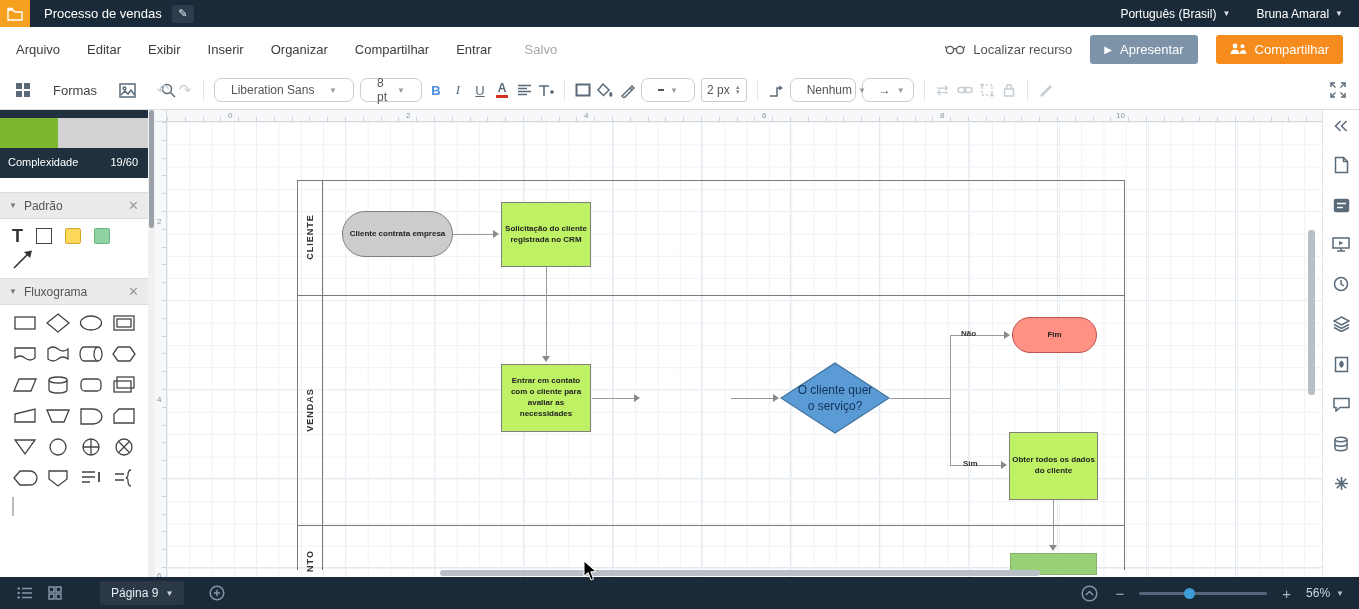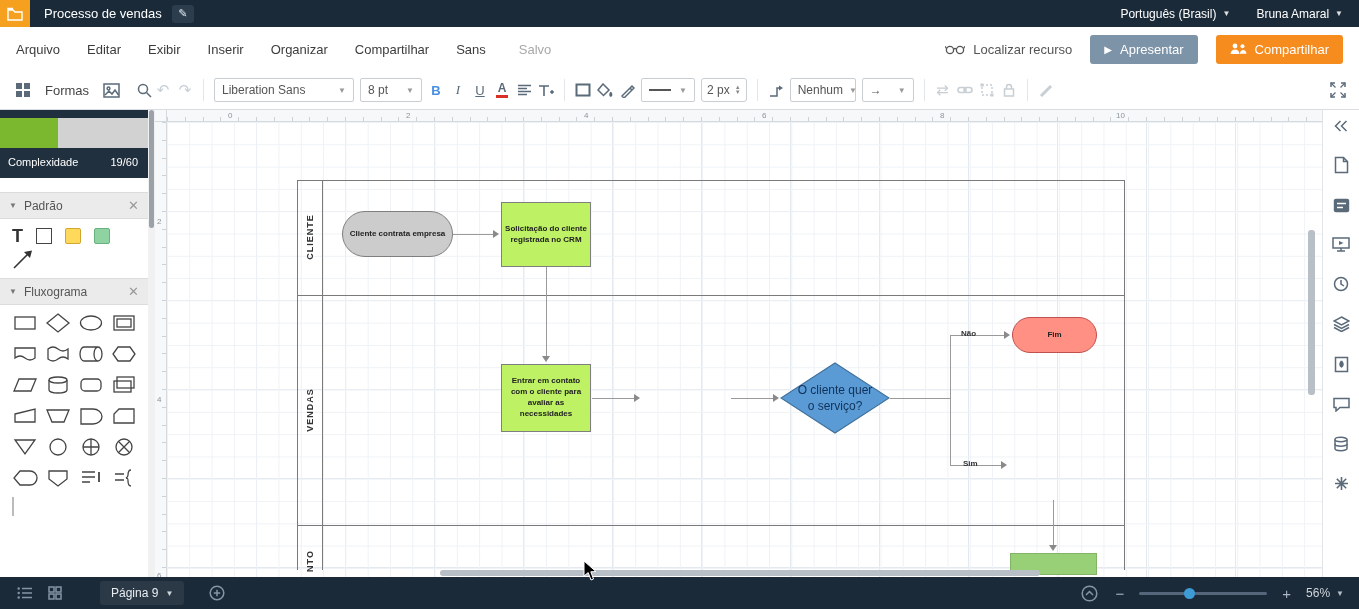--- a/index.html
+++ b/index.html
@@ -23,25 +23,25 @@
   .menu-item{margin-right:27px;cursor:pointer}
   .saved{color:#a8a8a8;margin-left:6px}
   .menubar-right{margin-left:auto;display:flex;align-items:center;gap:18px}
   .find-res{display:flex;align-items:center;gap:8px;color:#555;cursor:pointer}
   .btn{display:flex;align-items:center;gap:8px;border-radius:3px;color:#fff;font-size:13px;padding:7px 14px;cursor:pointer}
   .btn.present{background:#7d93a8}
   .btn.share{background:#f68b1e}
 
   
   .toolbar{position:absolute;left:0;top:71px;width:100%;height:39px;background:#fff;border-bottom:1px solid #d9dde1;display:flex;align-items:center;z-index:25}
-  .tb-left{width:152px;display:flex;align-items:center;gap:11px;padding-left:12px;flex:none}
+  .tb-left{width:152px;display:flex;align-items:center;gap:19px;padding-left:12px;flex:none}
   .tb-label{font-size:13px;color:#444}
   .tbi{display:flex;align-items:center;justify-content:center;min-width:22px;height:24px;color:#5a6a79;font-size:15px;cursor:pointer}
   .vsep{width:1px;height:22px;background:#e3e6e9;margin:0 7px;flex:none}
-  .dd{border:1px solid #c9ced3;border-radius:2px;height:24px;display:flex;align-items:center;padding:0 7px;font-size:12px;color:#555;gap:6px;cursor:pointer;justify-content:space-between;margin:0 3px}
+  .dd{border:1px solid #c9ced3;border-radius:7px;height:24px;display:flex;align-items:center;padding:0 16px;font-size:12px;color:#555;gap:6px;cursor:pointer;justify-content:space-between;margin:0 3px}
   .dd .caret{color:#888}
   .tbt{width:22px;height:24px;display:flex;align-items:center;justify-content:center;font-size:13px;color:#5a6a79;cursor:pointer}
   .bold-b{color:#4a90e2;font-weight:bold}
   .ital{font-style:italic;font-family:"Liberation Serif",serif}
   .und{text-decoration:underline}
   .colorA{flex-direction:column;line-height:11px;font-weight:bold}
   .colorA .bar{width:12px;height:3px;background:#d93025;margin-top:1px}
   .stepper{border:1px solid #c9ced3;border-radius:3px;height:24px;display:flex;align-items:center;padding:0 5px;font-size:12px;color:#555;gap:5px;margin:0 3px;cursor:pointer}
   .steps{display:flex;flex-direction:column;font-size:6px;line-height:5px;color:#888}
   .linestyle{width:22px;height:2px;background:#555}
@@ -133,21 +133,21 @@
   </div>
 </div>
 
 <div class="menubar">
   <span class="menu-item">Arquivo</span>
   <span class="menu-item">Editar</span>
   <span class="menu-item">Exibir</span>
   <span class="menu-item">Inserir</span>
   <span class="menu-item">Organizar</span>
   <span class="menu-item">Compartilhar</span>
-  <span class="menu-item">Sans</span>
+  <span class="menu-item">Entrar</span>
   <span class="saved">Salvo</span>
   <div class="menubar-right">
     <span class="find-res">
       <svg width="20" height="12" viewBox="0 0 20 12">
           <circle cx="5" cy="7" r="3.6" fill="none" stroke="#555" stroke-width="1.3"></circle>
           <circle cx="15" cy="7" r="3.6" fill="none" stroke="#555" stroke-width="1.3"></circle>
           <path d="M8.6,6.2 q1.4,-1.6 2.8,0 M1.4,5.5 L0.2,3.4 M18.6,5.5 L19.8,3.4" fill="none" stroke="#555" stroke-width="1.3"></path>
         </svg>
       <span>Localizar recurso</span>
     </span>
@@ -576,20 +576,23 @@
     </div>
   <div class="dwrap" style="left:625px;top:252px;width:110px;height:72px">
     <svg width="110" height="72" viewBox="0 0 110 72">
         <polygon points="55,1 109,36 55,71 1,36" fill="#5b9bd5" stroke="#41719c" stroke-width="1.2"></polygon>
       </svg>
     <span class="dlabel">O cliente quer o serviço?</span>
   </div>
   <div class="node" style="left:857px;top:207px;width:85px;height:36px;background:#ff9083;border-color:#c0504d;border-radius:18px">
       <span>Fim</span>
     </div>
+  <div class="node" style="left:854px;top:322px;width:89px;height:68px">
+      <span>Obter todos os dados do cliente</span>
+    </div>
   <div class="node" style="left:855px;top:443px;width:87px;height:22px;background:#97d077;border-color:#82b366">
       <span></span>
     </div>
 
   <div class="sthumb" style="left:285px;top:460px;width:600px;height:6px"></div>
   <div class="sthumb" style="right:7px;top:120px;width:7px;height:165px"></div>
 
   <div class="hruler">
     <span style="left:73px">0</span>
     <span style="left:251px">2</span>

